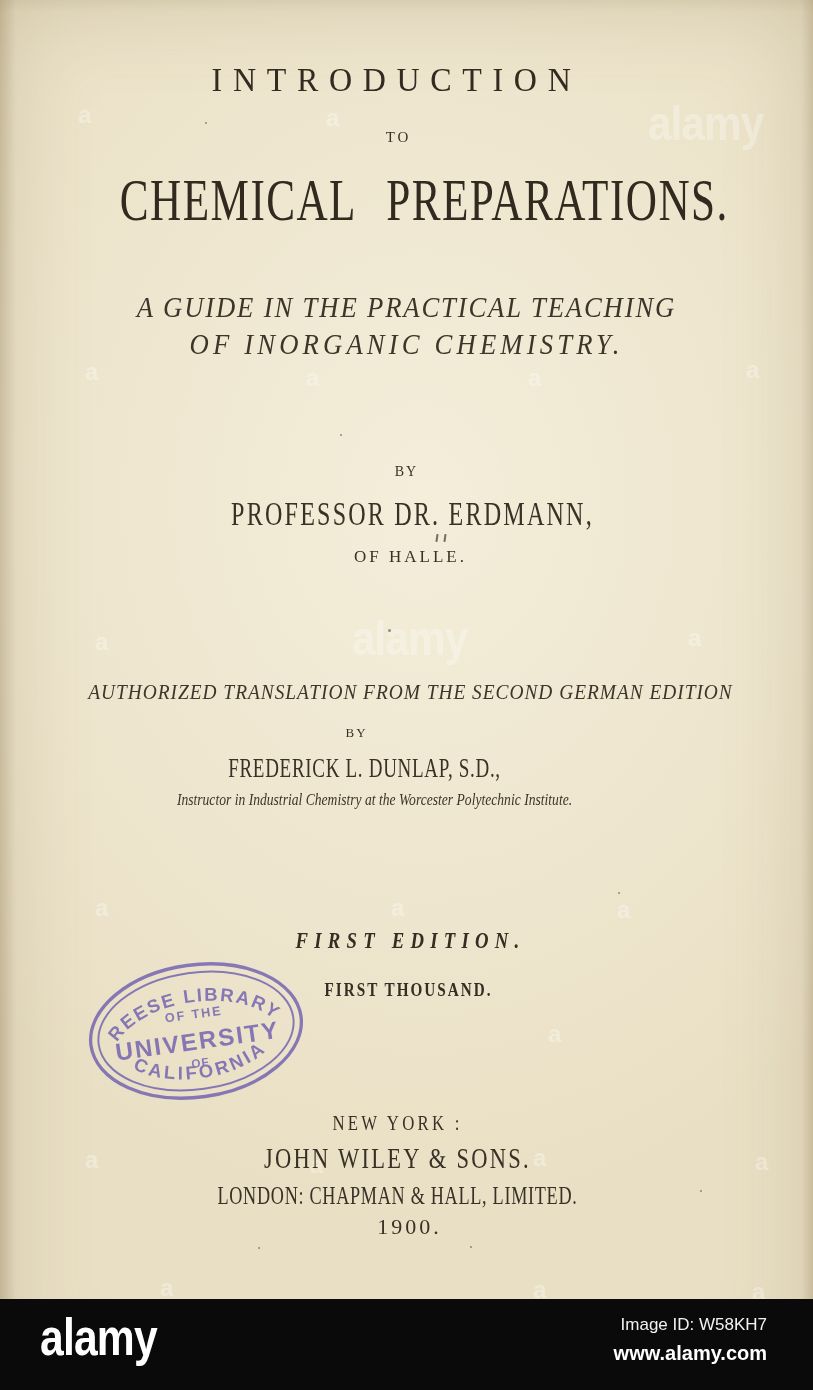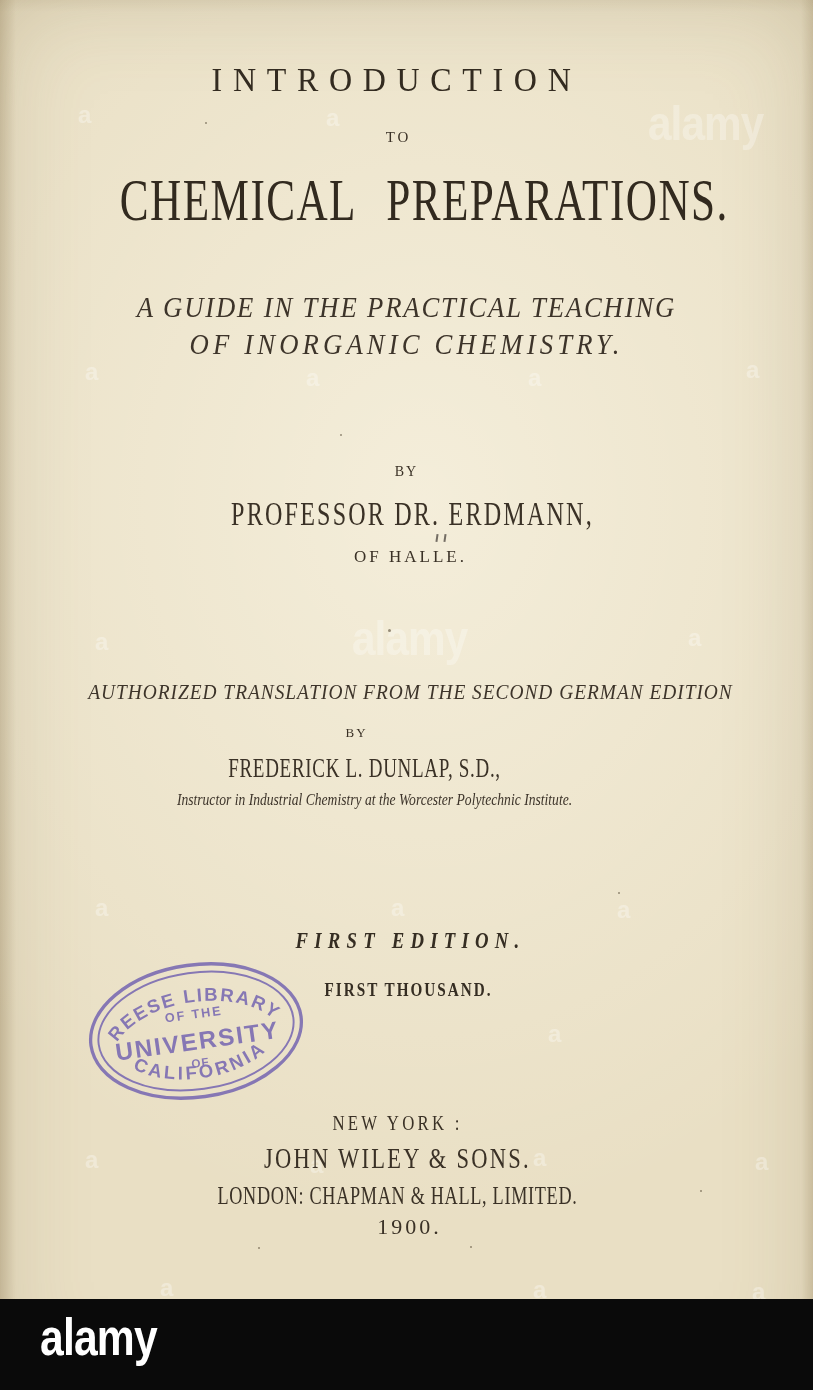--- a/index.html
+++ b/index.html
@@ -153,15 +153,19 @@
   <div class="speck" style="left:205px;top:122px;width:2px;height:2px"></div>
   <div class="speck" style="left:340px;top:434px;width:2px;height:2px"></div>
   <div class="speck" style="left:388px;top:629px;width:3px;height:3px"></div>
   <div class="speck" style="left:618px;top:892px;width:2px;height:2px"></div>
   <div class="speck" style="left:700px;top:1190px;width:2px;height:2px"></div>
   <div class="speck" style="left:470px;top:1246px;width:2px;height:2px"></div>
   <div class="speck" style="left:258px;top:1247px;width:2px;height:2px"></div>
 
   <div class="footer-bar">
     <div class="footer-logo">alamy</div>
+    <div class="footer-right">
+      <div class="footer-id">Image ID: W58KH7</div>
+      <div class="footer-url">www.alamy.com</div>
+    </div>
   </div>
 
 </div>
 
 </body></html>

